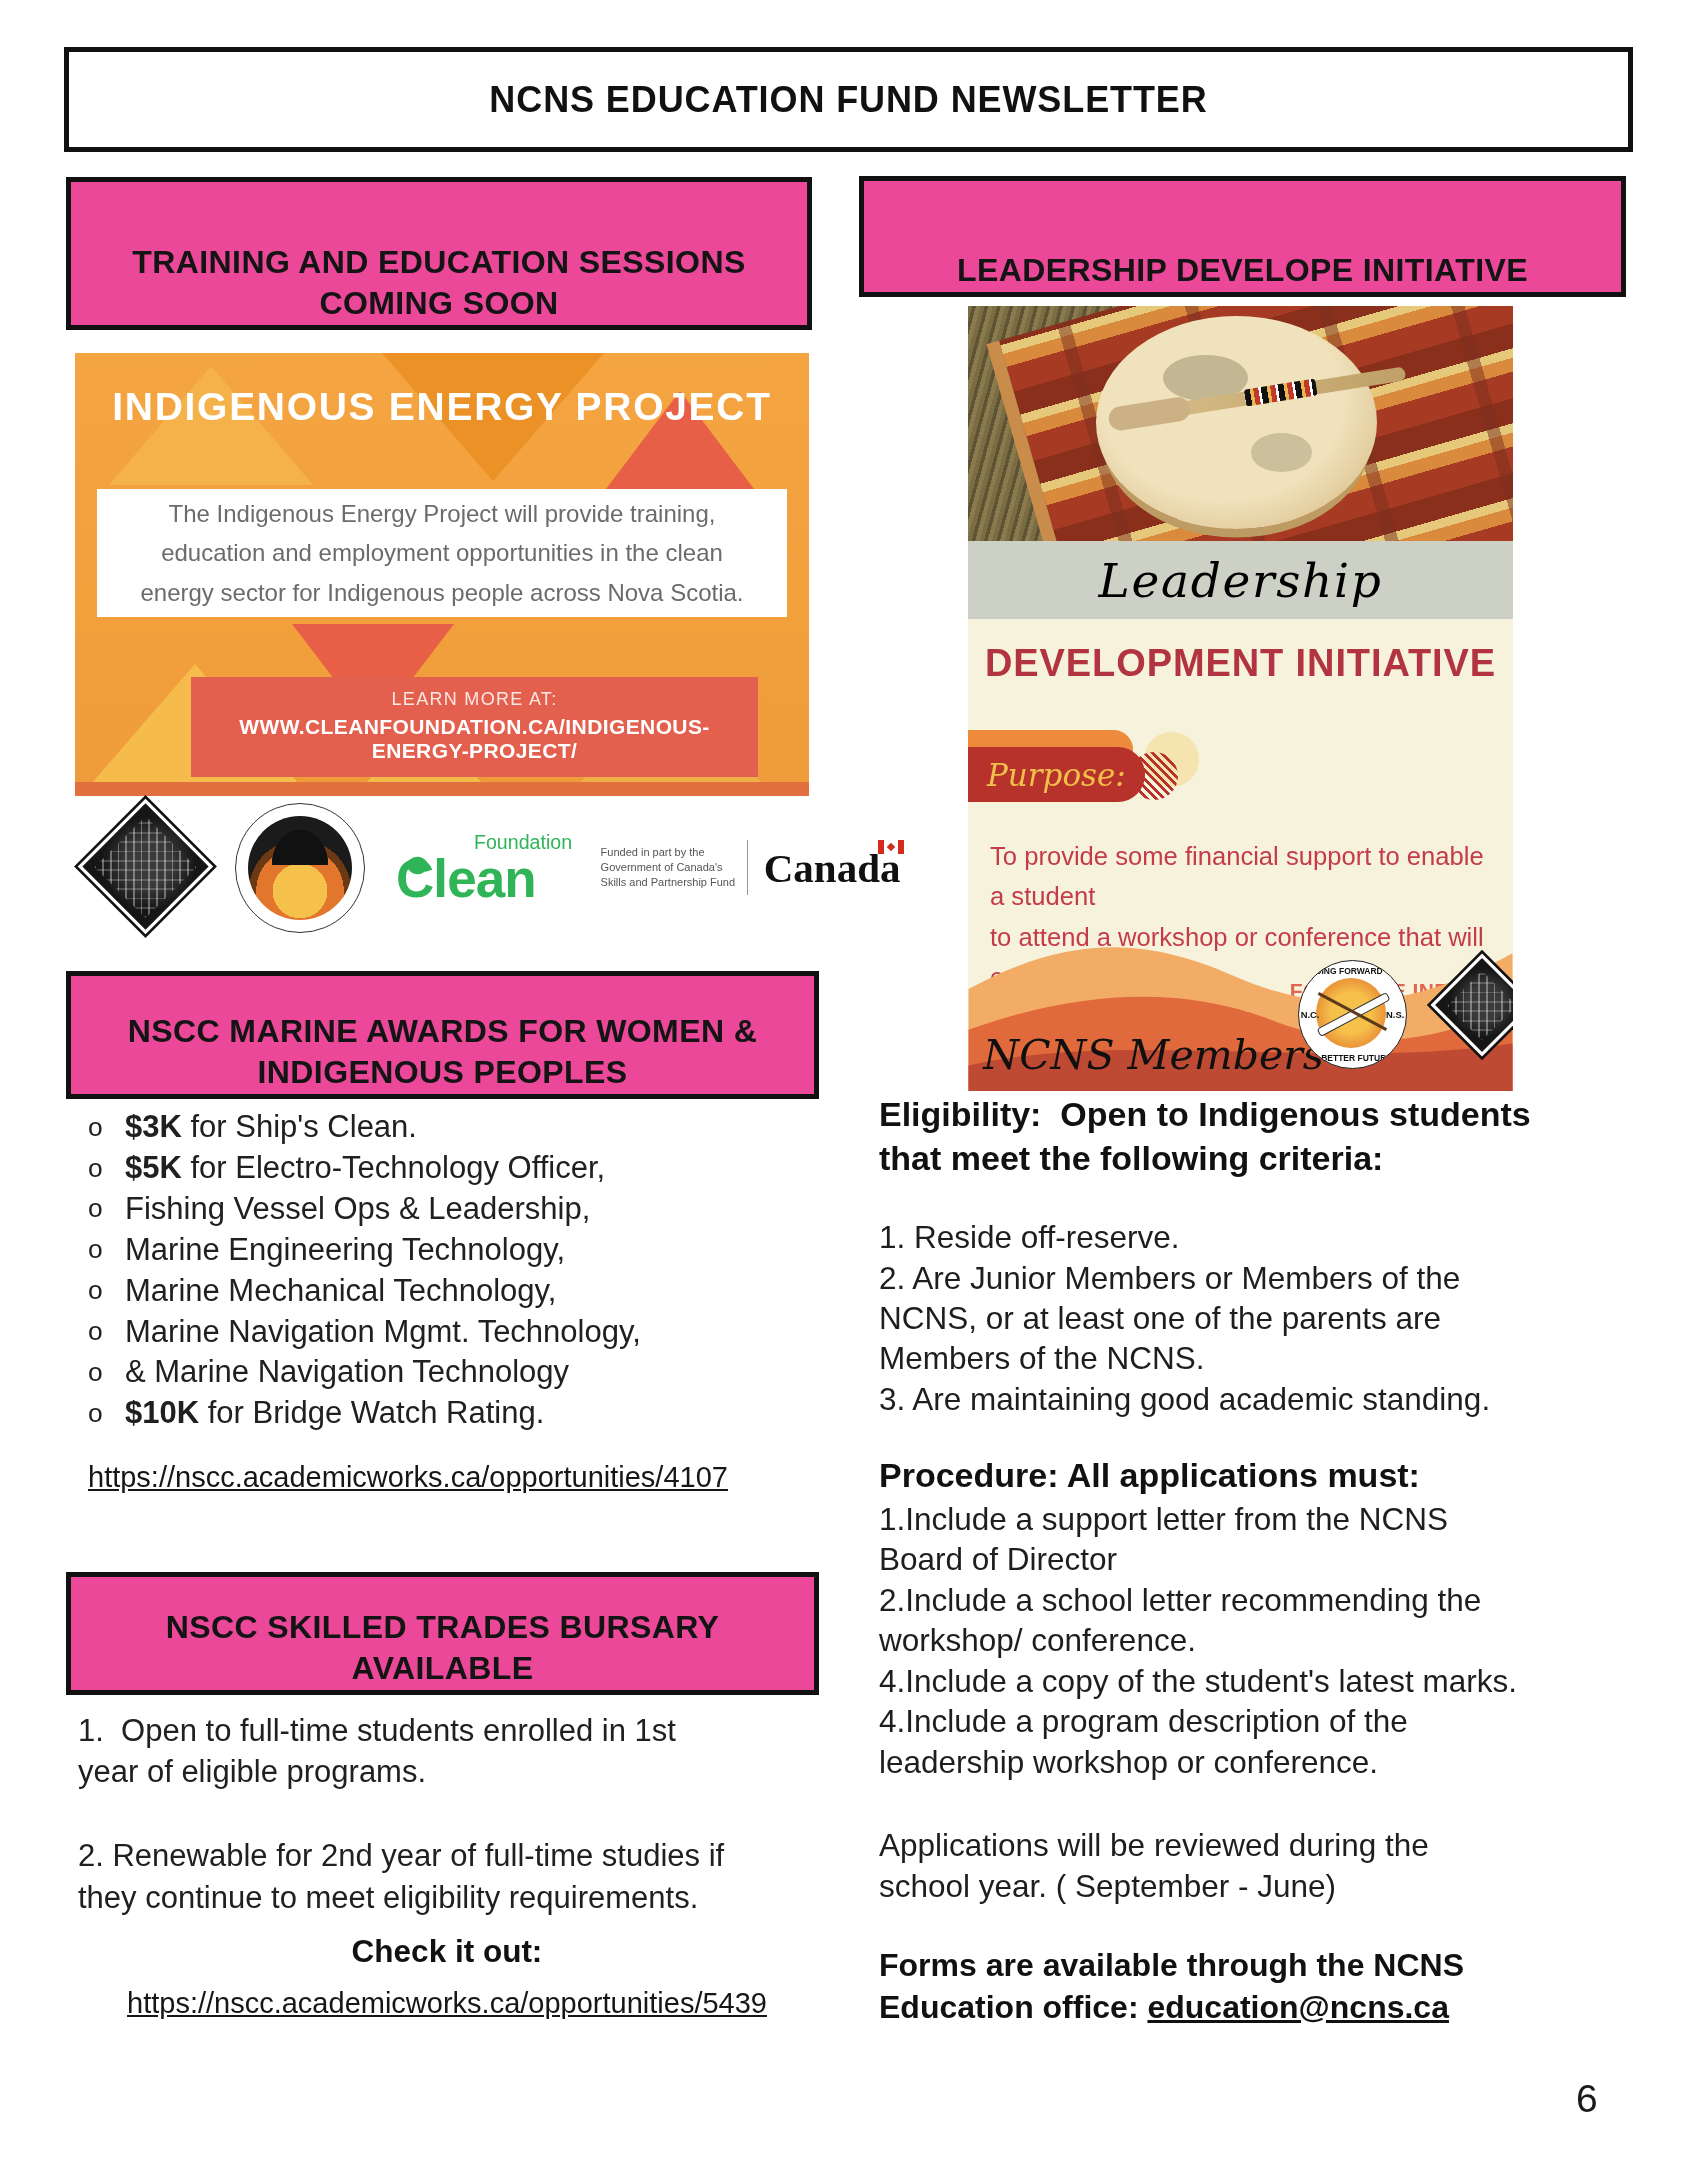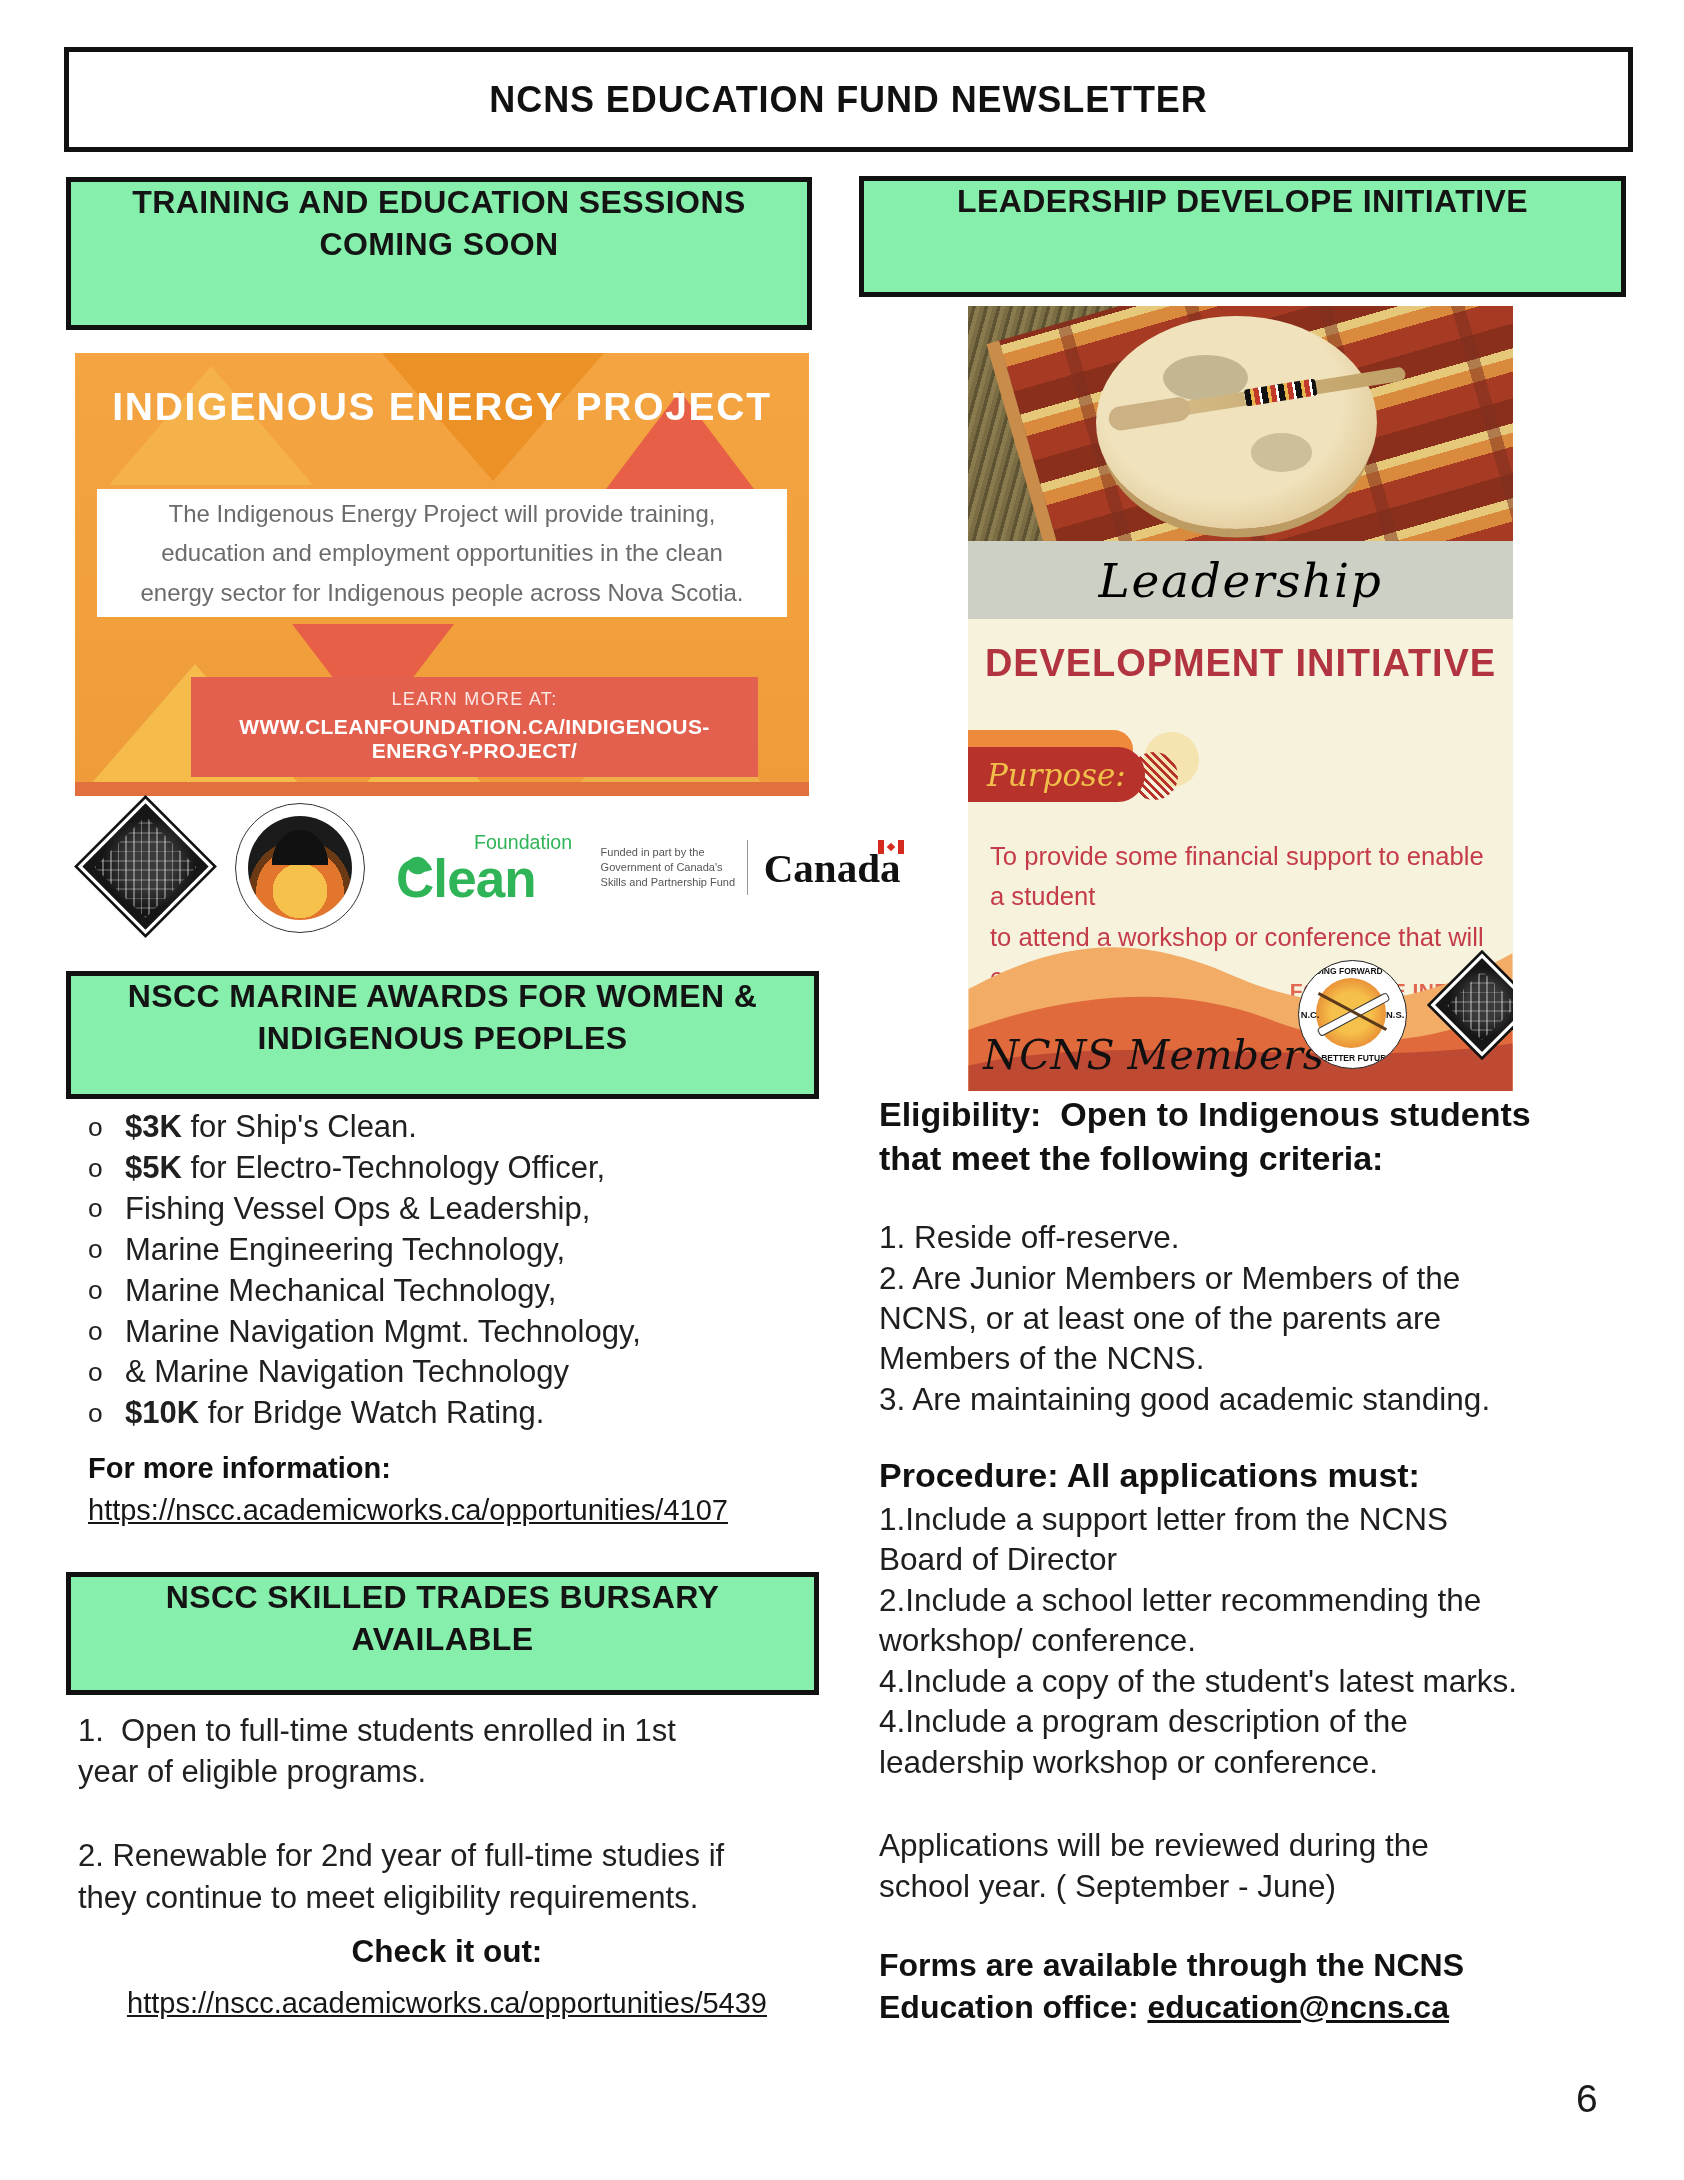--- a/index.html
+++ b/index.html
@@ -10,21 +10,21 @@
   .abs{position:absolute;}
   .pre{white-space:pre-wrap;}
   .preline{white-space:pre-line;}
 
   
   #header-box{left:64px;top:47px;width:1559px;height:95px;border:5.1px solid #111;
     background:#fff;display:flex;align-items:center;justify-content:center;}
   #header-box .t{font-weight:bold;font-size:36px;letter-spacing:0.9px;color:#111;}
 
   
-  .ybox{background:#86efac;border:5.1px solid #111;display:flex;align-items:flex-start;justify-content:center;text-align:center;}
+  .ybox{background:#ec4899;border:5.1px solid #111;display:flex;align-items:flex-end;justify-content:center;text-align:center;}
   .ybox .t{font-weight:bold;font-size:32px;line-height:1.3;color:#141414;letter-spacing:0.4px;}
   #box-training{left:66px;top:177px;width:736px;height:143px;}
   #box-marine{left:66px;top:971px;width:743px;height:118px;}
   #box-skilled{left:66px;top:1572px;width:743px;height:113px;}
   #box-leader{left:859px;top:176px;width:757px;height:111px;}
 
   
   #iep{left:75px;top:353px;width:734px;height:443px;overflow:hidden;
     background:linear-gradient(180deg,#F4A441 0%,#F1A03C 60%,#EF9B3A 100%);}
   #iep .tri{position:absolute;width:0;height:0;}
@@ -263,21 +263,20 @@
     <span class="mark">o</span>
     <span><span>&amp; Marine Navigation Technology</span></span>
   </div>
   <div class="brow">
     <span class="mark">o</span>
     <span><span class="bold">$10K</span><span> for Bridge Watch Rating.</span></span>
   </div>
 </div>
 
 <div class="abs" id="moreinfo">
-  <div class="lab">For more information:</div>
   <span class="linktext">https://nscc.academicworks.ca/opportunities/4107</span>
 </div>
 
 <div class="abs ybox" id="box-skilled">
   <div class="t preline">NSCC SKILLED TRADES BURSARY
 AVAILABLE</div>
 </div>
 
 <div class="abs" id="skilled-text">
   <div class="pre p1">1.  Open to full-time students enrolled in 1st

